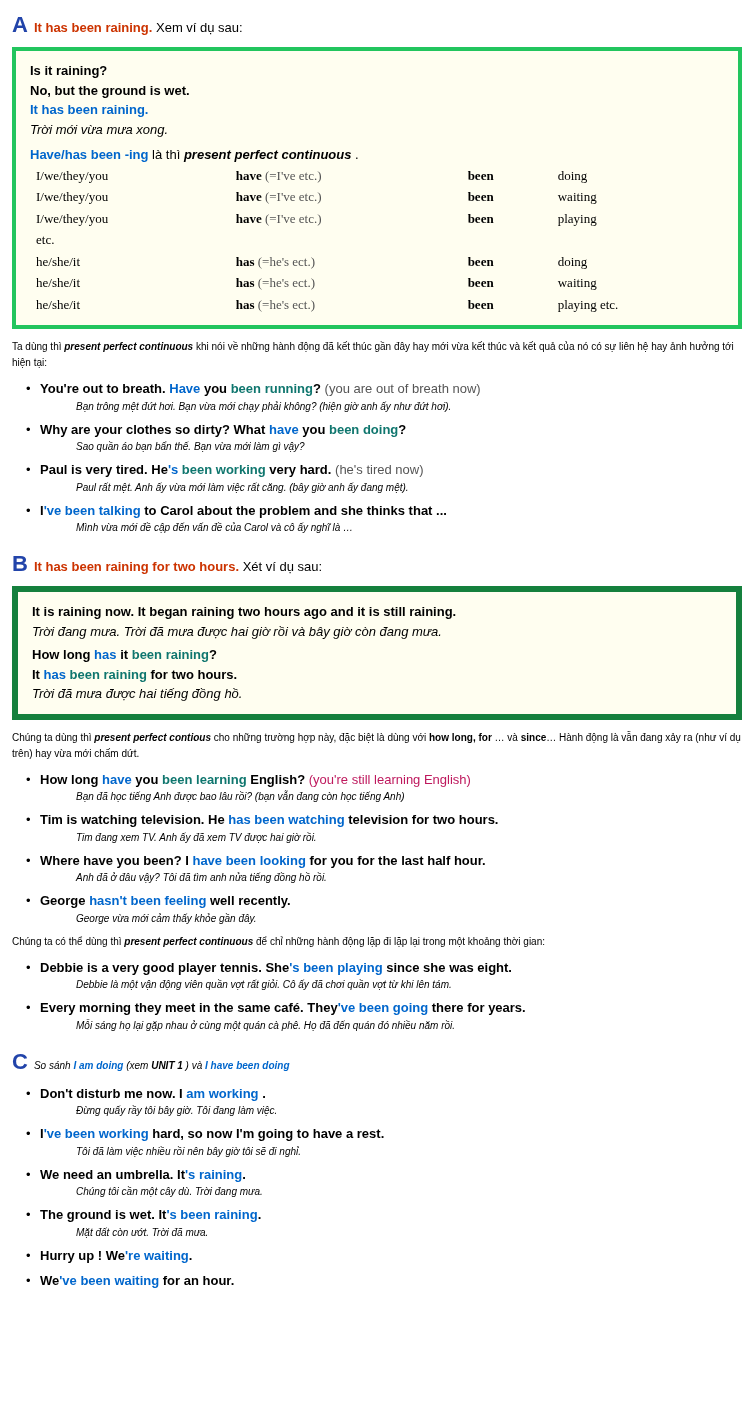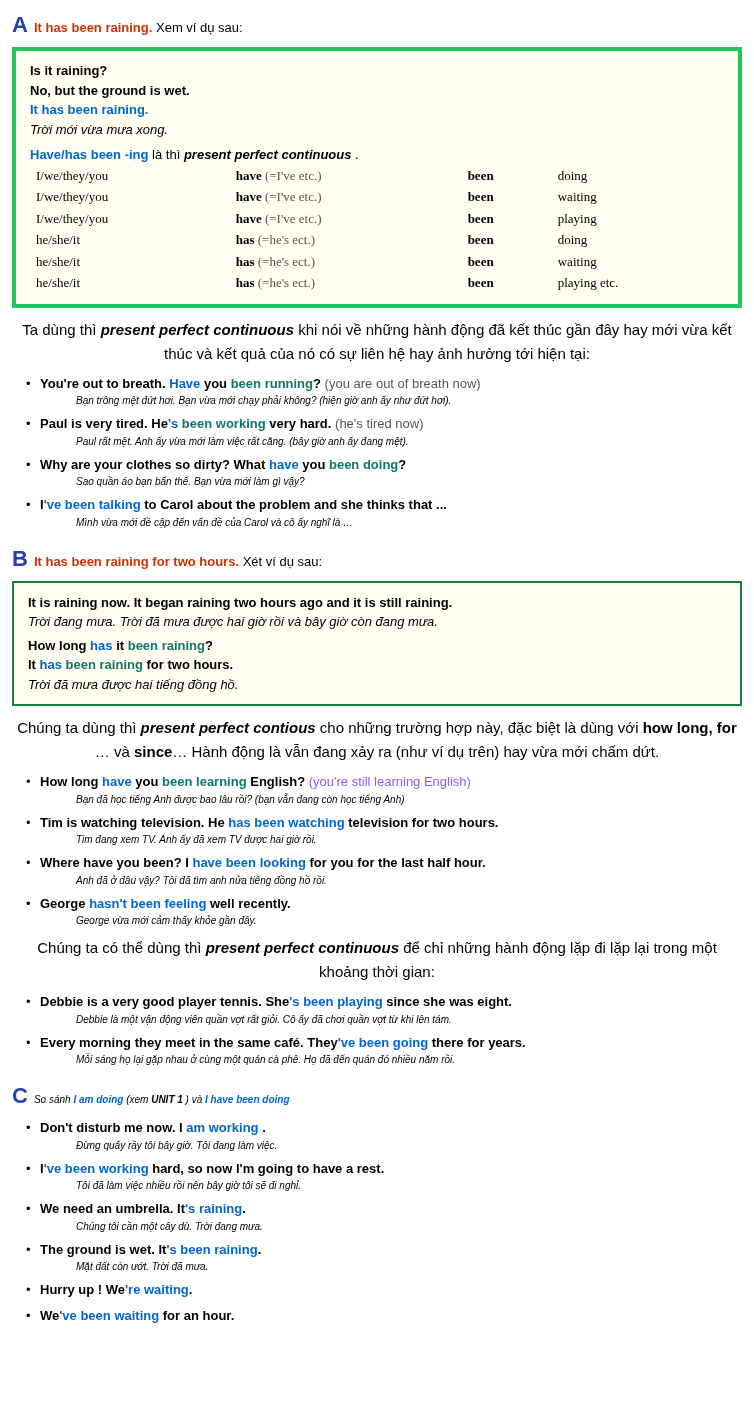--- a/index.html
+++ b/index.html
@@ -46,23 +46,22 @@
     }
     .grammar-table td {
       padding: 1px 6px;
       font-size: 13px;
     }
     .bold { font-weight: bold; }
 
     
     .para {
       margin: 8px 0;
-      font-size: 15px;
+      font-size: 10px;
       line-height: 1.6;
-      text-align: center;
     }
 
     
     .bullet-list {
       list-style: none;
       margin: 6px 0 6px 14px;
     }
     .bullet-list li {
       position: relative;
       padding-left: 14px;
@@ -89,21 +88,21 @@
 
     .present-perfect { font-weight: bold; font-style: italic; }
 
     .sentence-bold { font-weight: bold; }
 
     .inline-blue { color: #0066cc; }
     .inline-orange { color: #0f766e; }
 
     
     .section-b-box {
-      border: 2px solid #15803d;
+      border: 6px solid #15803d;
       padding: 10px 14px;
       margin-bottom: 10px;
       background: #fffef0;
     }
 
     
     .section-c-compare {
       font-size: 10px;
       font-style: italic;
     }
@@ -150,20 +149,23 @@
           <td><span class="bold">been</span></td>
           <td>waiting</td>
         </tr>
         <tr>
           <td>I/we/they/you</td>
           <td><span class="bold">have</span> <span style="color:#555">(=I've etc.)</span></td>
           <td><span class="bold">been</span></td>
           <td>playing</td>
         </tr>
         <tr>
+          <td colspan="4">etc.</td>
+        </tr>
+        <tr>
           <td>he/she/it</td>
           <td><span class="bold">has</span> <span style="color:#555">(=he's ect.)</span></td>
           <td><span class="bold">been</span></td>
           <td>doing</td>
         </tr>
         <tr>
           <td>he/she/it</td>
           <td><span class="bold">has</span> <span style="color:#555">(=he's ect.)</span></td>
           <td><span class="bold">been</span></td>
           <td>waiting</td>
@@ -184,28 +186,28 @@
 
   <ul class="bullet-list">
 
     <li>
       <span class="sentence-bold">You're out to breath. <span class="inline-blue">Have</span> you <span class="inline-orange">been running</span>?</span>
       <span style="color:#555"> (you are out of breath now)</span>
       <span class="sub-line viet">Bạn trông mệt đứt hơi. Bạn vừa mới chạy phải không? (hiện giờ anh ấy như đứt hơi).</span>
     </li>
 
     <li>
+      <span class="sentence-bold">Why are your clothes so dirty? What <span class="inline-blue">have</span> you <span class="inline-orange">been doing</span>?</span>
+      <span class="sub-line viet">Sao quần áo bạn bẩn thế. Bạn vừa mới làm gì vậy?</span>
+    </li>
+
+    <li>
       <span class="sentence-bold">Paul is very tired. He<span class="inline-blue">'s</span> <span class="inline-orange">been working</span> very hard.</span>
       <span style="color:#555"> (he's tired now)</span>
       <span class="sub-line viet">Paul rất mệt. Anh ấy vừa mới làm việc rất căng. (bây giờ anh ấy đang mệt).</span>
-    </li>
-
-    <li>
-      <span class="sentence-bold">Why are your clothes so dirty? What <span class="inline-blue">have</span> you <span class="inline-orange">been doing</span>?</span>
-      <span class="sub-line viet">Sao quần áo bạn bẩn thế. Bạn vừa mới làm gì vậy?</span>
     </li>
 
     <li>
       <span class="sentence-bold">I<span class="inline-blue">'ve been talking</span> to Carol about the problem and she thinks that ...</span>
       <span class="sub-line viet">Mình vừa mới đề cập đến vấn đề của Carol và cô ấy nghĩ là …</span>
     </li>
   </ul>
 </div>
 
 <div style="margin-top:12px;">
@@ -229,21 +231,21 @@
     <div><span class="viet">Trời đã mưa được hai tiếng đồng hồ.</span></div>
   </div>
 
   <p class="para">
     <span>Chúng ta dùng thì </span><span class="present-perfect">present perfect contious</span><span> cho những trường hợp này, đặc biệt là dùng với </span><span class="bold">how long, for</span><span> … và </span><span class="bold">since</span><span>… Hành động là vẫn đang xảy ra (như ví dụ trên) hay vừa mới chấm dứt.</span>
   </p>
 
   <ul class="bullet-list">
     <li>
       <span class="sentence-bold">How long <span class="inline-blue">have</span> you <span class="inline-orange">been learning</span> English?</span>
-      <span style="color:#8b5cf6"> (you're still learning English)</span>
+      <span style="color:#be185d"> (you're still learning English)</span>
       <span class="sub-line viet">Bạn đã học tiếng Anh được bao lâu rồi? (bạn vẫn đang còn học tiếng Anh)</span>
     </li>
     <li>
       <span class="sentence-bold">Tim is watching television. He <span class="inline-blue">has been watching</span> television for two hours.</span>
       <span class="sub-line viet">Tim đang xem TV. Anh ấy đã xem TV được hai giờ rồi.</span>
     </li>
     <li>
       <span class="sentence-bold">Where have you been? I <span class="inline-blue">have been looking</span> for you for the last half hour.</span>
       <span class="sub-line viet">Anh đã ở đâu vậy? Tôi đã tìm anh nửa tiếng đồng hồ rồi.</span>
     </li>

